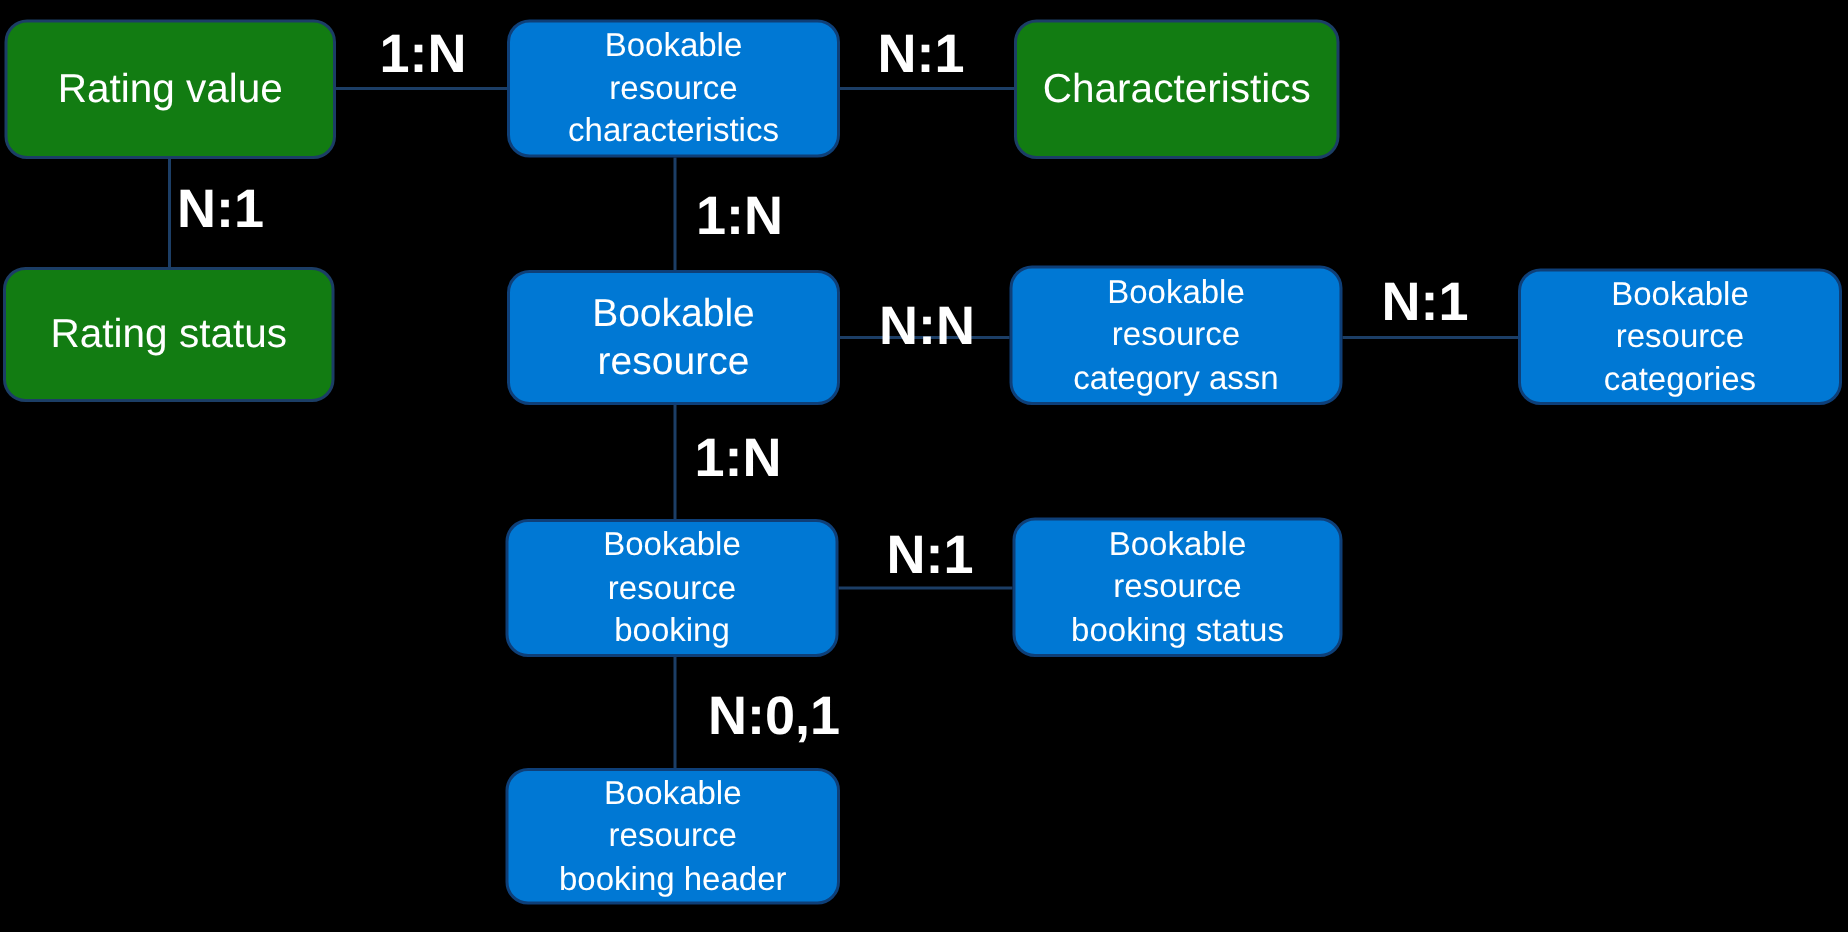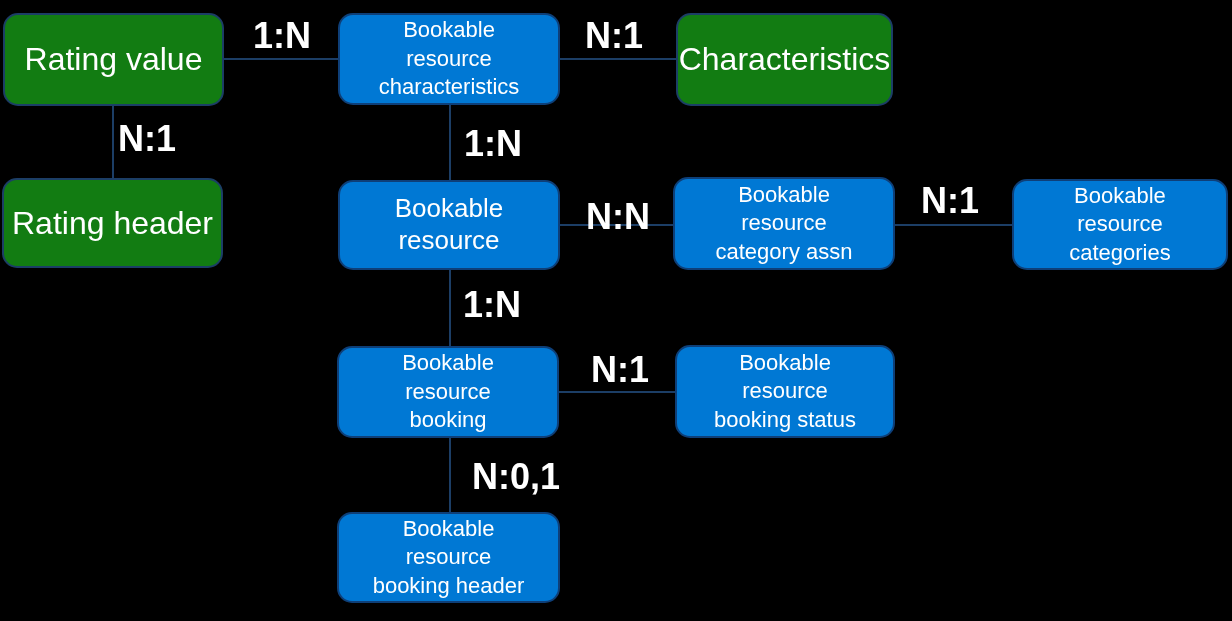--- a/index.html
+++ b/index.html
@@ -25,21 +25,21 @@
     justify-content: center;
     text-align: center;
   }
   .node.green { background: #127C12; border-color: #1C3E66; }
   .node.blue  { background: #0078D4; border-color: #0E3F78; justify-content: center; }
   .node-label {
     color: #FFFFFF;
     white-space: pre-line;
     font-weight: 400;
   }
-  .node.lg .node-label { font-size: 32px; line-height: 1.15; text-align: center; }
+  .node.lg .node-label { font-size: 27px; line-height: 1.15; text-align: center; }
   .node.md .node-label { font-size: 26px; line-height: 1.22; }
   .node.sm .node-label { font-size: 22px; line-height: 1.3; }
   .connector {
     position: absolute;
     background: #1C3E66;
   }
   .connector.h { height: 2px; }
   .connector.v { width: 2px; }
   .edge-label {
     position: absolute;
@@ -77,21 +77,21 @@
     </div>
     <div class="node blue sm" style="left: 338px; top: 13px; width: 222px; height: 92px;">
       <span class="node-label">Bookable
 resource
 characteristics</span>
     </div>
     <div class="node green lg" style="left: 676px; top: 13px; width: 217px; height: 93px;">
       <span class="node-label">Characteristics</span>
     </div>
     <div class="node green lg" style="left: 2px; top: 178px; width: 221px; height: 90px;">
-      <span class="node-label">Rating header</span>
+      <span class="node-label">Rating status</span>
     </div>
     <div class="node blue md" style="left: 338px; top: 180px; width: 222px; height: 90px;">
       <span class="node-label">Bookable
 resource</span>
     </div>
     <div class="node blue sm" style="left: 673px; top: 177px; width: 222px; height: 93px;">
       <span class="node-label">Bookable
 resource
 category assn</span>
     </div>

